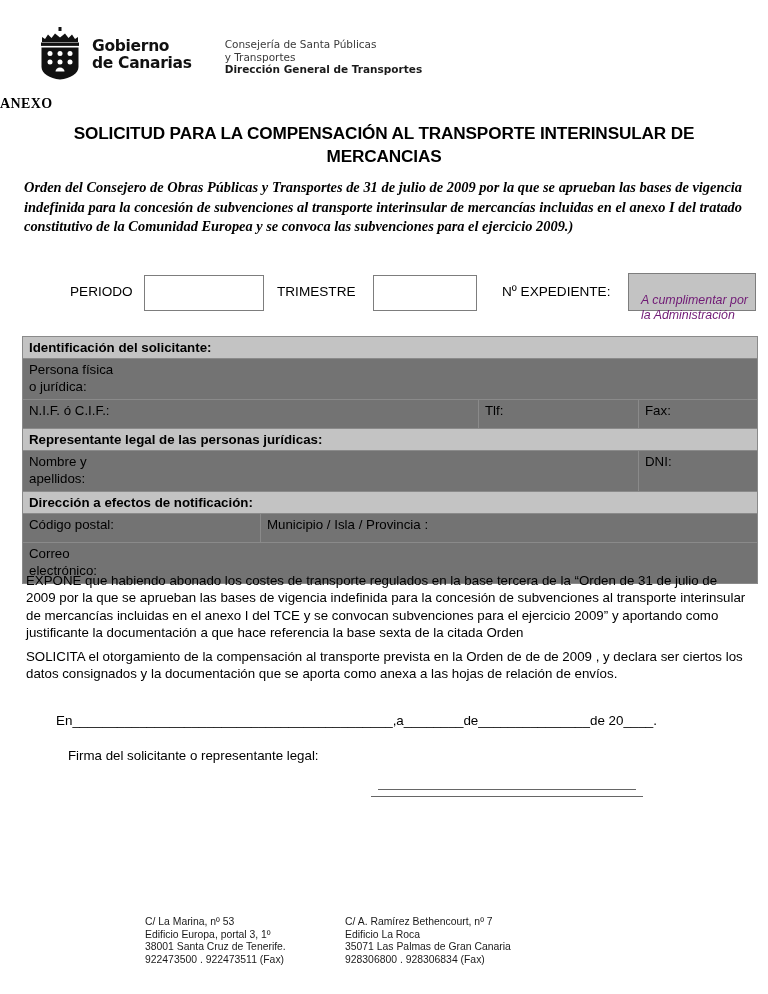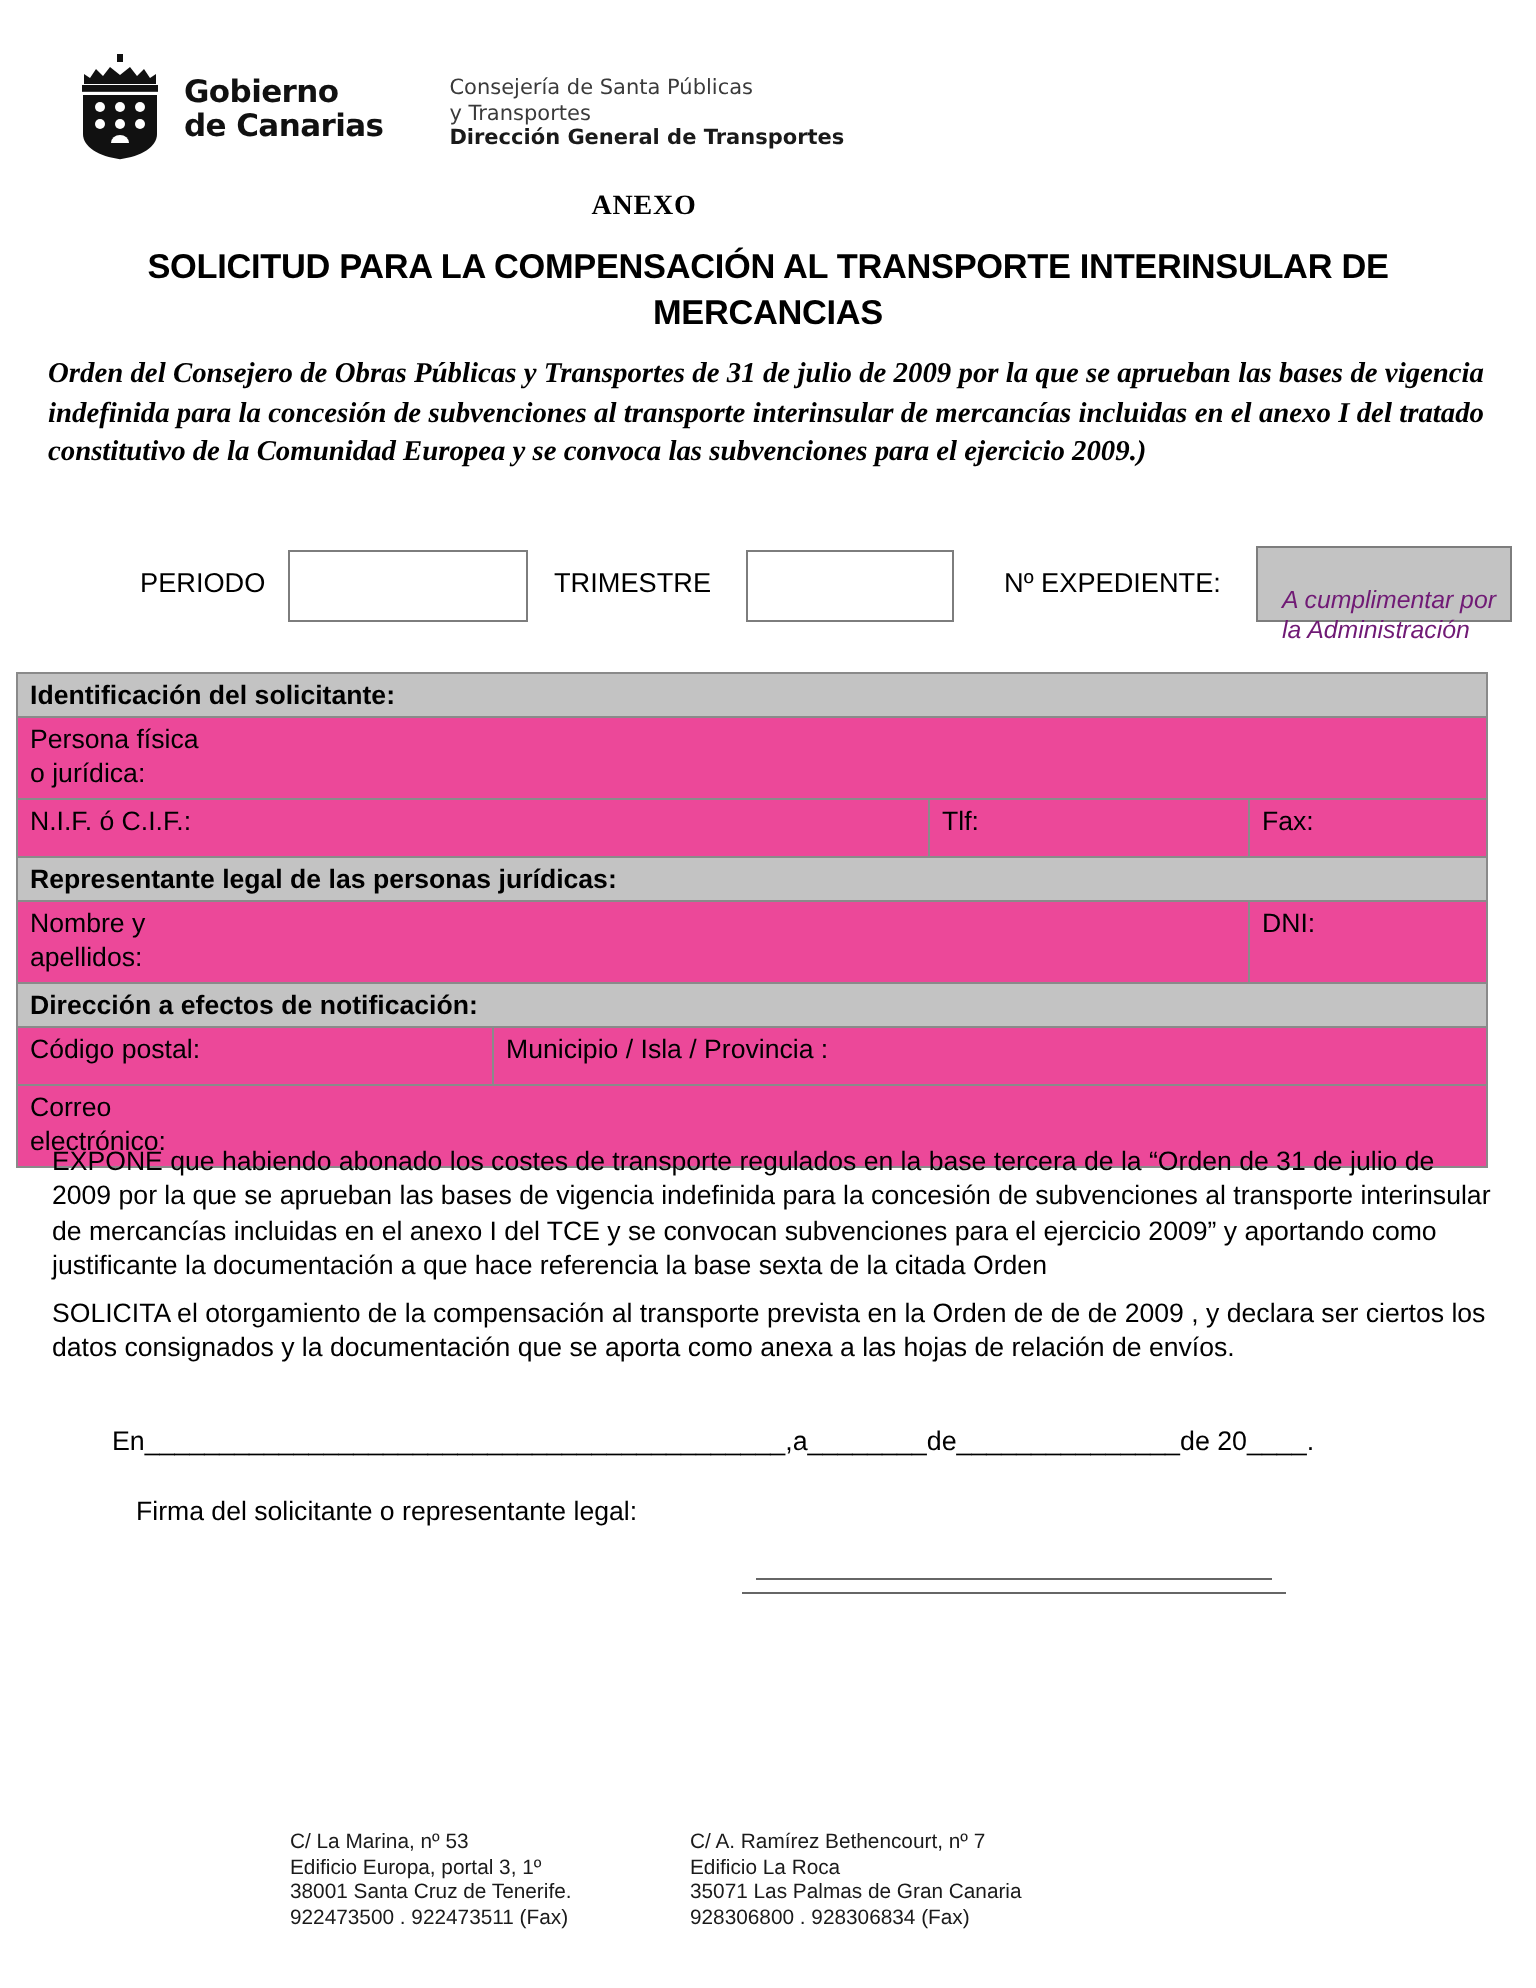--- a/index.html
+++ b/index.html
@@ -54,21 +54,21 @@
     font-weight: bold;
     color: #1a1a1a;
   }
 
   
   .anexo {
     position: absolute;
     top: 96px;
     left: 0;
     width: 644px;
-    text-align: center;
+    text-align: left;
     font-family: "Liberation Serif", serif;
     font-weight: bold;
     font-size: 14px;
     letter-spacing: 0.4px;
   }
   .main-title {
     position: absolute;
     top: 122px;
     left: 50px;
     width: 668px;
@@ -129,33 +129,33 @@
     font-style: italic;
     font-size: 12.4px;
     line-height: 15px;
     color: #701a75;
   }
 
   
   .form-table {
     position: absolute;
     top: 336px;
-    left: 8px;
+    left: 22px;
     width: 735px;
     border-collapse: collapse;
     table-layout: fixed;
     padding-left: 34px;
   }
   .form-table td {
     border: 1px solid #8a8a8a;
     padding: 3px 5px 3px 6px;
     font-size: 13.3px;
     line-height: 16.5px;
     vertical-align: top;
-    background: #ec4899;
+    background: #737373;
   }
   .form-table td.section {
     background: #c3c3c3;
     font-weight: bold;
     padding-top: 2px;
     padding-bottom: 2px;
     line-height: 17px;
   }
   .two-line { height: 34px; }
   .one-line { height: 22px; }

